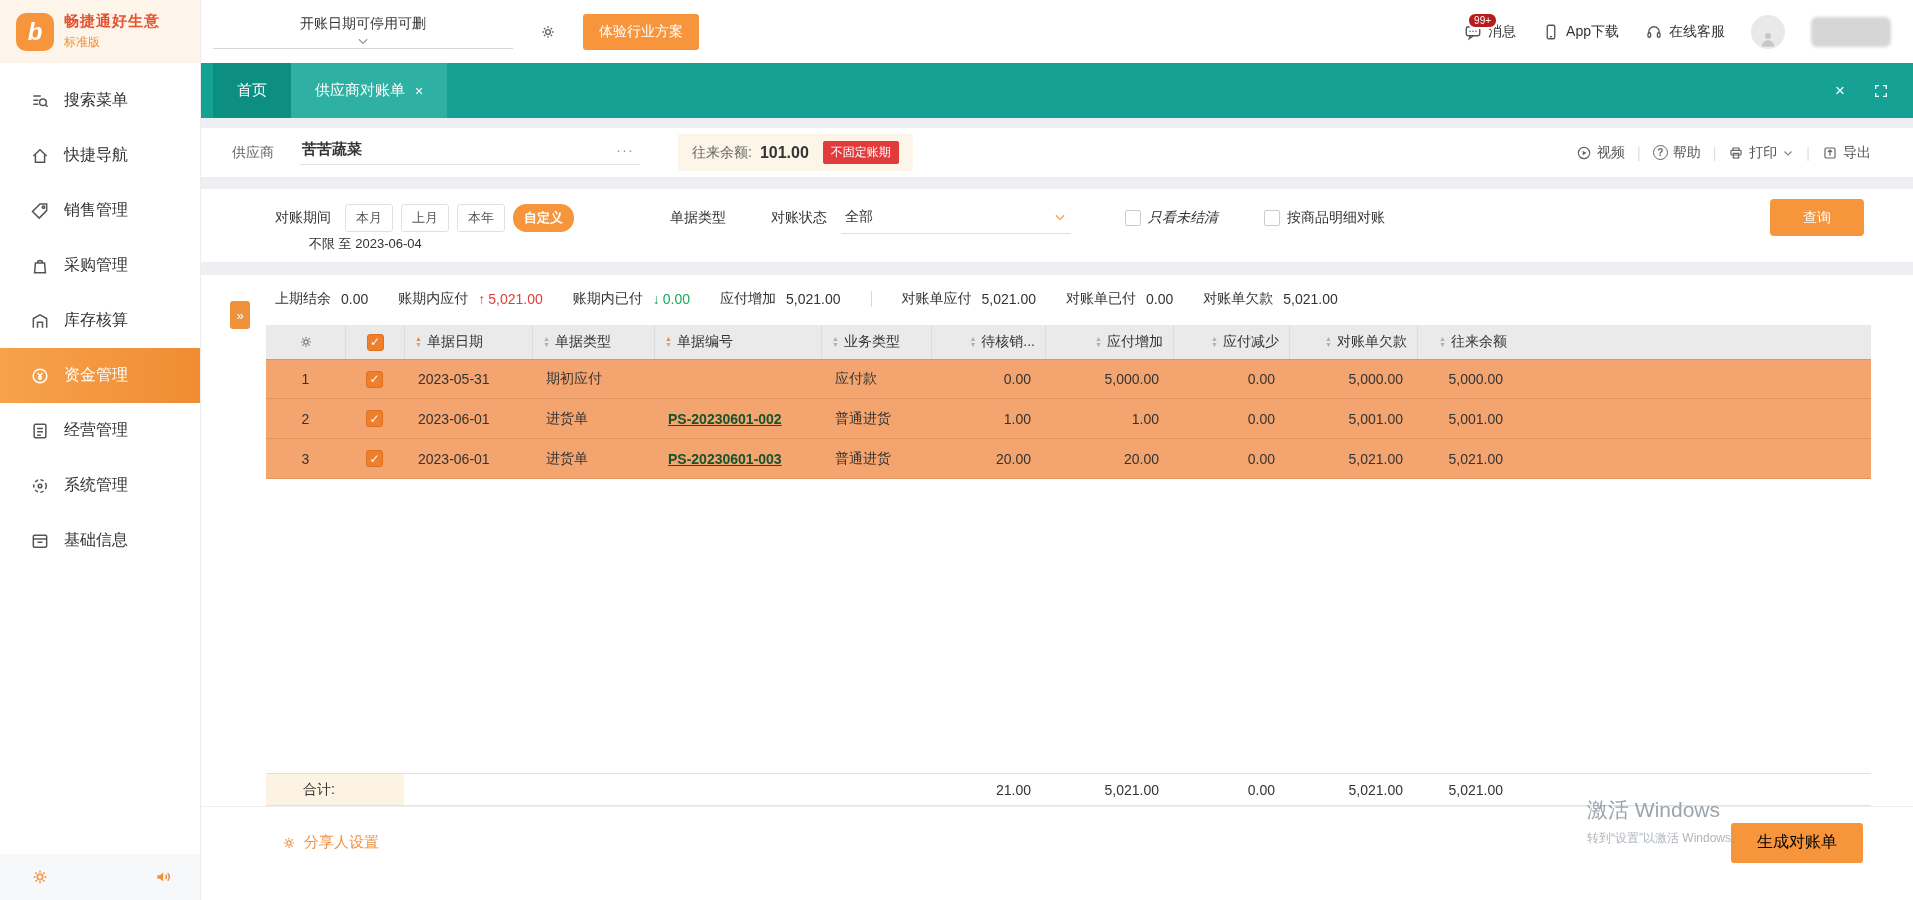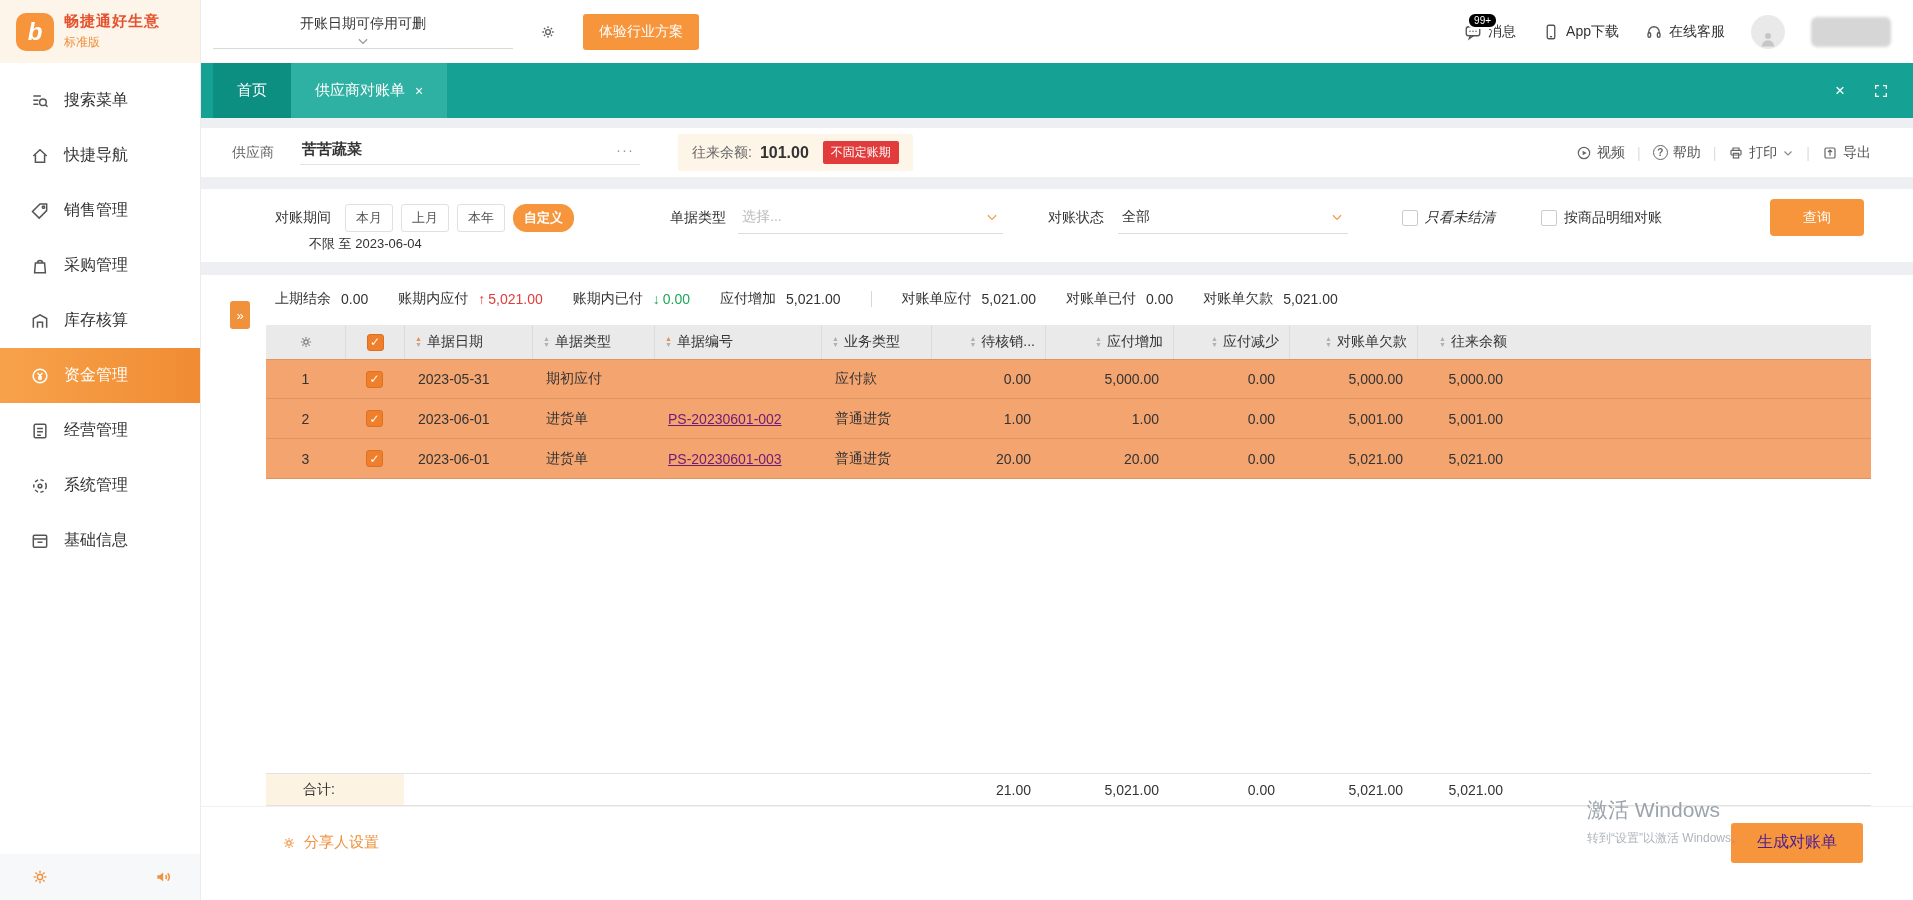--- a/index.html
+++ b/index.html
@@ -39,21 +39,21 @@
   .tb-select { width:300px; height:34px; border-bottom:1px solid #d9d9d9; display:flex;
     align-items:center; justify-content:space-between; padding:0 6px; cursor:pointer;flex-direction:column; }
   .tb-select svg { color:#999; }
   .tb-gear { margin-left:26px; color:#666; cursor:pointer; }
   .trial-btn { margin-left:26px; background:#f6953c; color:#fff; border:none; border-radius:3px;
     padding:9px 16px; font-size:14px; cursor:pointer; font-family:inherit; }
   .tb-right { margin-left:auto; display:flex; align-items:center; gap:26px; }
   .tb-item { display:flex; align-items:center; gap:6px; color:#333; cursor:pointer; }
   .tb-item svg { color:#555; }
   .icon-wrap { position:relative; display:inline-block; }
-  .msg-badge { position:absolute; top:-11px; right:-16px; background:#000000; color:#fff;
+  .msg-badge { position:absolute; top:-11px; right:-16px; background:#b91c1c; color:#fff;
     font-size:10px; padding:1px 5px; border-radius:8px; border:2px solid #fff; line-height:11px; }
   .avatar { width:34px; height:34px; border-radius:50%; background:#e9e9e9; overflow:hidden;
     display:flex; align-items:flex-end; justify-content:center; }
   .user-blur { width:80px; height:30px; background:#d6d6d6; border-radius:6px; filter:blur(1.5px); }
 
   
   .tabbar { height:55px; background:#15a193; display:flex; align-items:center; padding-left:12px;
     color:#fff; flex-shrink:0; }
   .tab { height:55px; display:flex; align-items:center; padding:0 24px; font-size:15px; cursor:pointer; }
   .tab.home { background:#0c8e81; }
@@ -134,32 +134,32 @@
   .sort .on { color:#f08a3c; }
 
   .brow { height:40px; background:#f4a46f; border-bottom:1px solid #e0945f; }
   .brow.bt { border-top:1px solid #e0945f; }
   .bc { display:flex; align-items:center; overflow:hidden; white-space:nowrap; color:#333; }
   .bc.center { justify-content:center; }
   .bc.txt { padding-left:14px; }
   .bc.num { justify-content:flex-end; padding-right:14px; }
   .cbx { width:17px; height:17px; background:#f07f2c; border:1px solid #dd7122; border-radius:3px;
     color:#fff; font-size:12px; display:flex; align-items:center; justify-content:center; cursor:pointer; }
-  .doclink { color:#701a75; text-decoration:underline; cursor:pointer; }
+  .doclink { color:#14532d; text-decoration:underline; cursor:pointer;font-weight:bold; }
 
   .spacer { flex:1; }
 
   .trow { height:33px; background:#fff; border-top:1px solid #e2e2e2; border-bottom:1px solid #e2e2e2; }
   .total-label { grid-column:1 / 3; background:#fcf3e2; display:flex; align-items:center; padding-left:37px; }
 
   .actionbar { height:72px; display:flex; align-items:center; justify-content:space-between;
     padding:0 50px 0 80px; border-top:1px solid #f0f0f0; }
   .share { display:flex; align-items:center; gap:7px; color:#f0913c; font-size:15px; cursor:pointer; }
   .share svg { color:#f0913c; }
-  .generate-btn { width:132px; height:40px; background:#f6953c; color:#4c1d95; border:none; border-radius:3px;
+  .generate-btn { width:132px; height:40px; background:#f6953c; color:#000000; border:none; border-radius:3px;
     font-size:16px; cursor:pointer; font-family:inherit; }
 
   .watermark { position:absolute; left:1386px; top:796px; z-index:3; pointer-events:none;
     color:rgba(138,147,158,0.85); }
   .watermark .wl1 { font-size:21px; }
   .watermark .wl2 { font-size:12px; margin-top:6px; color:rgba(138,147,158,0.7); }
 </style>
 </head>
 <body>
 
@@ -374,26 +374,20 @@
 
       <div class="filters">
         <span class="f-label">对账期间</span>
         <button class="chip first">本月</button>
         <button class="chip">上月</button>
         <button class="chip">本年</button>
         <button class="chip custom">自定义</button>
         <div class="f-range">不限 至 2023-06-04</div>
 
         <span class="f-label lg1">单据类型</span>
-        <div class="u-select w265">
-          <span class="ph">选择...</span>
-          <svg class="i14" viewBox="0 0 24 24" fill="none" stroke="currentColor" stroke-width="2.2">
-              <path d="M5 9l7 7 7-7"></path>
-            </svg>
-        </div>
 
         <span class="f-label lg2">对账状态</span>
         <div class="u-select w230">
           <span>全部</span>
           <svg class="i14" viewBox="0 0 24 24" fill="none" stroke="currentColor" stroke-width="2.2">
               <path d="M5 9l7 7 7-7"></path>
             </svg>
         </div>
 
         <label class="chk c1">

